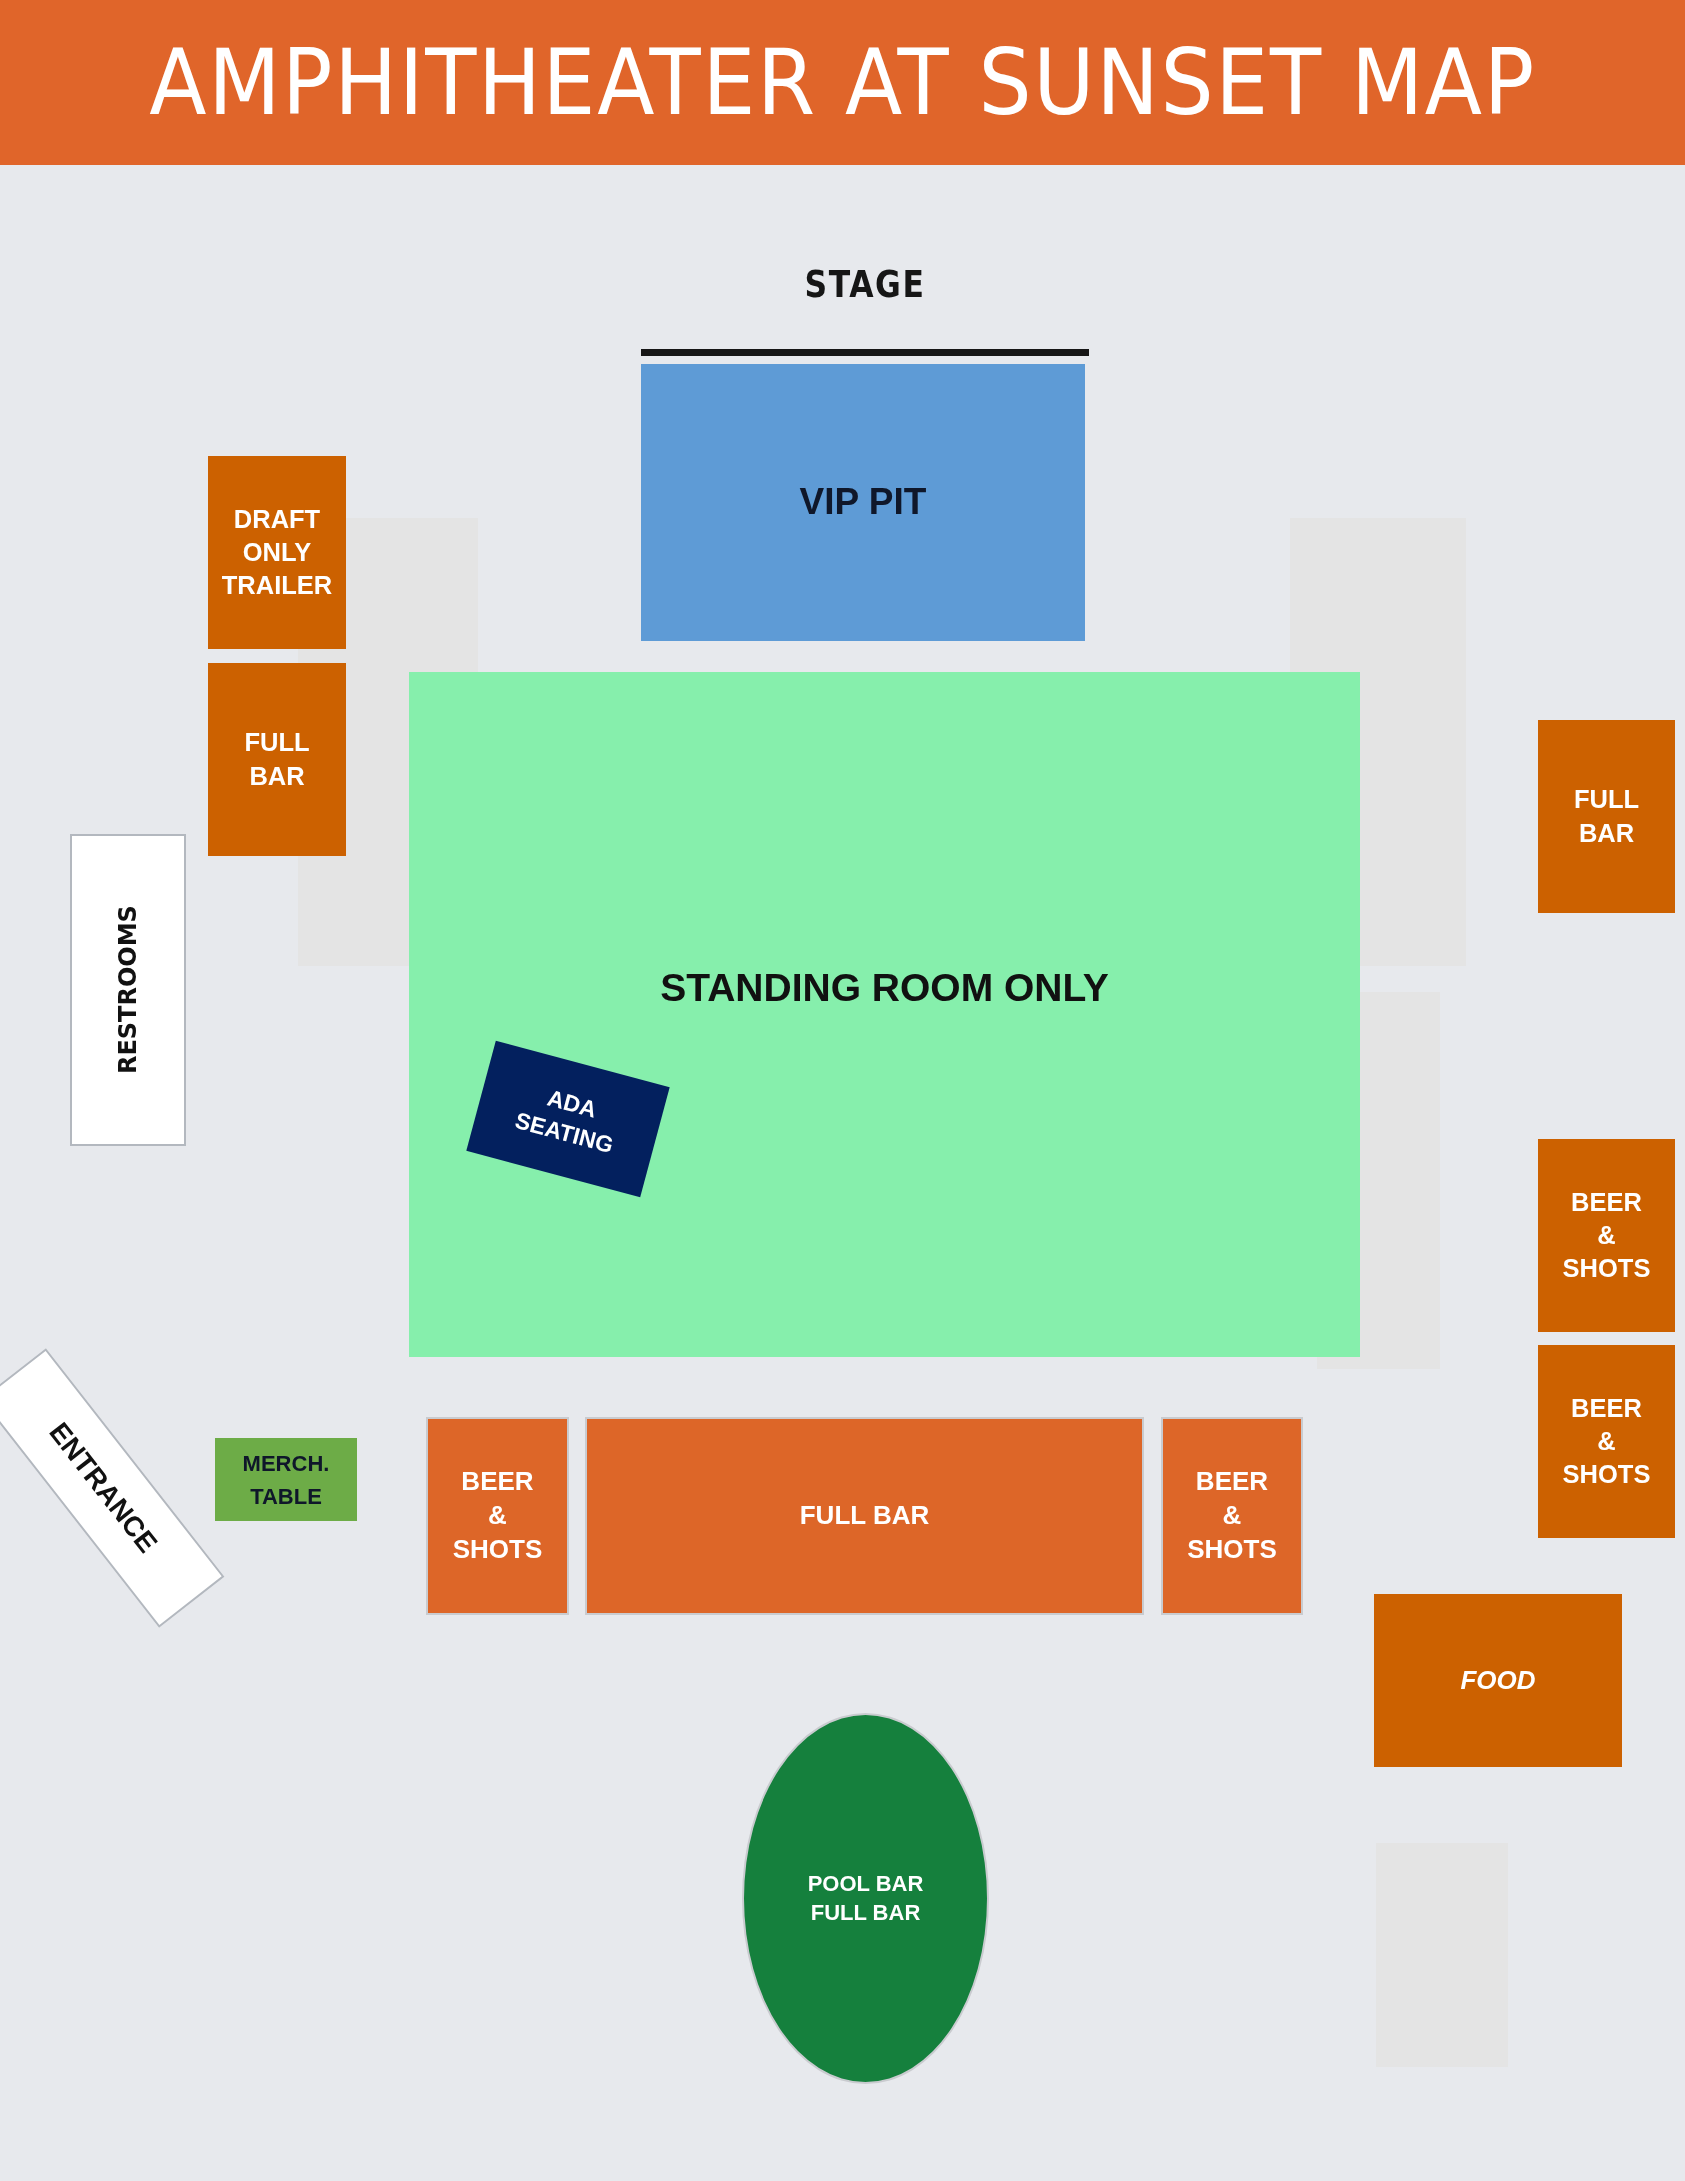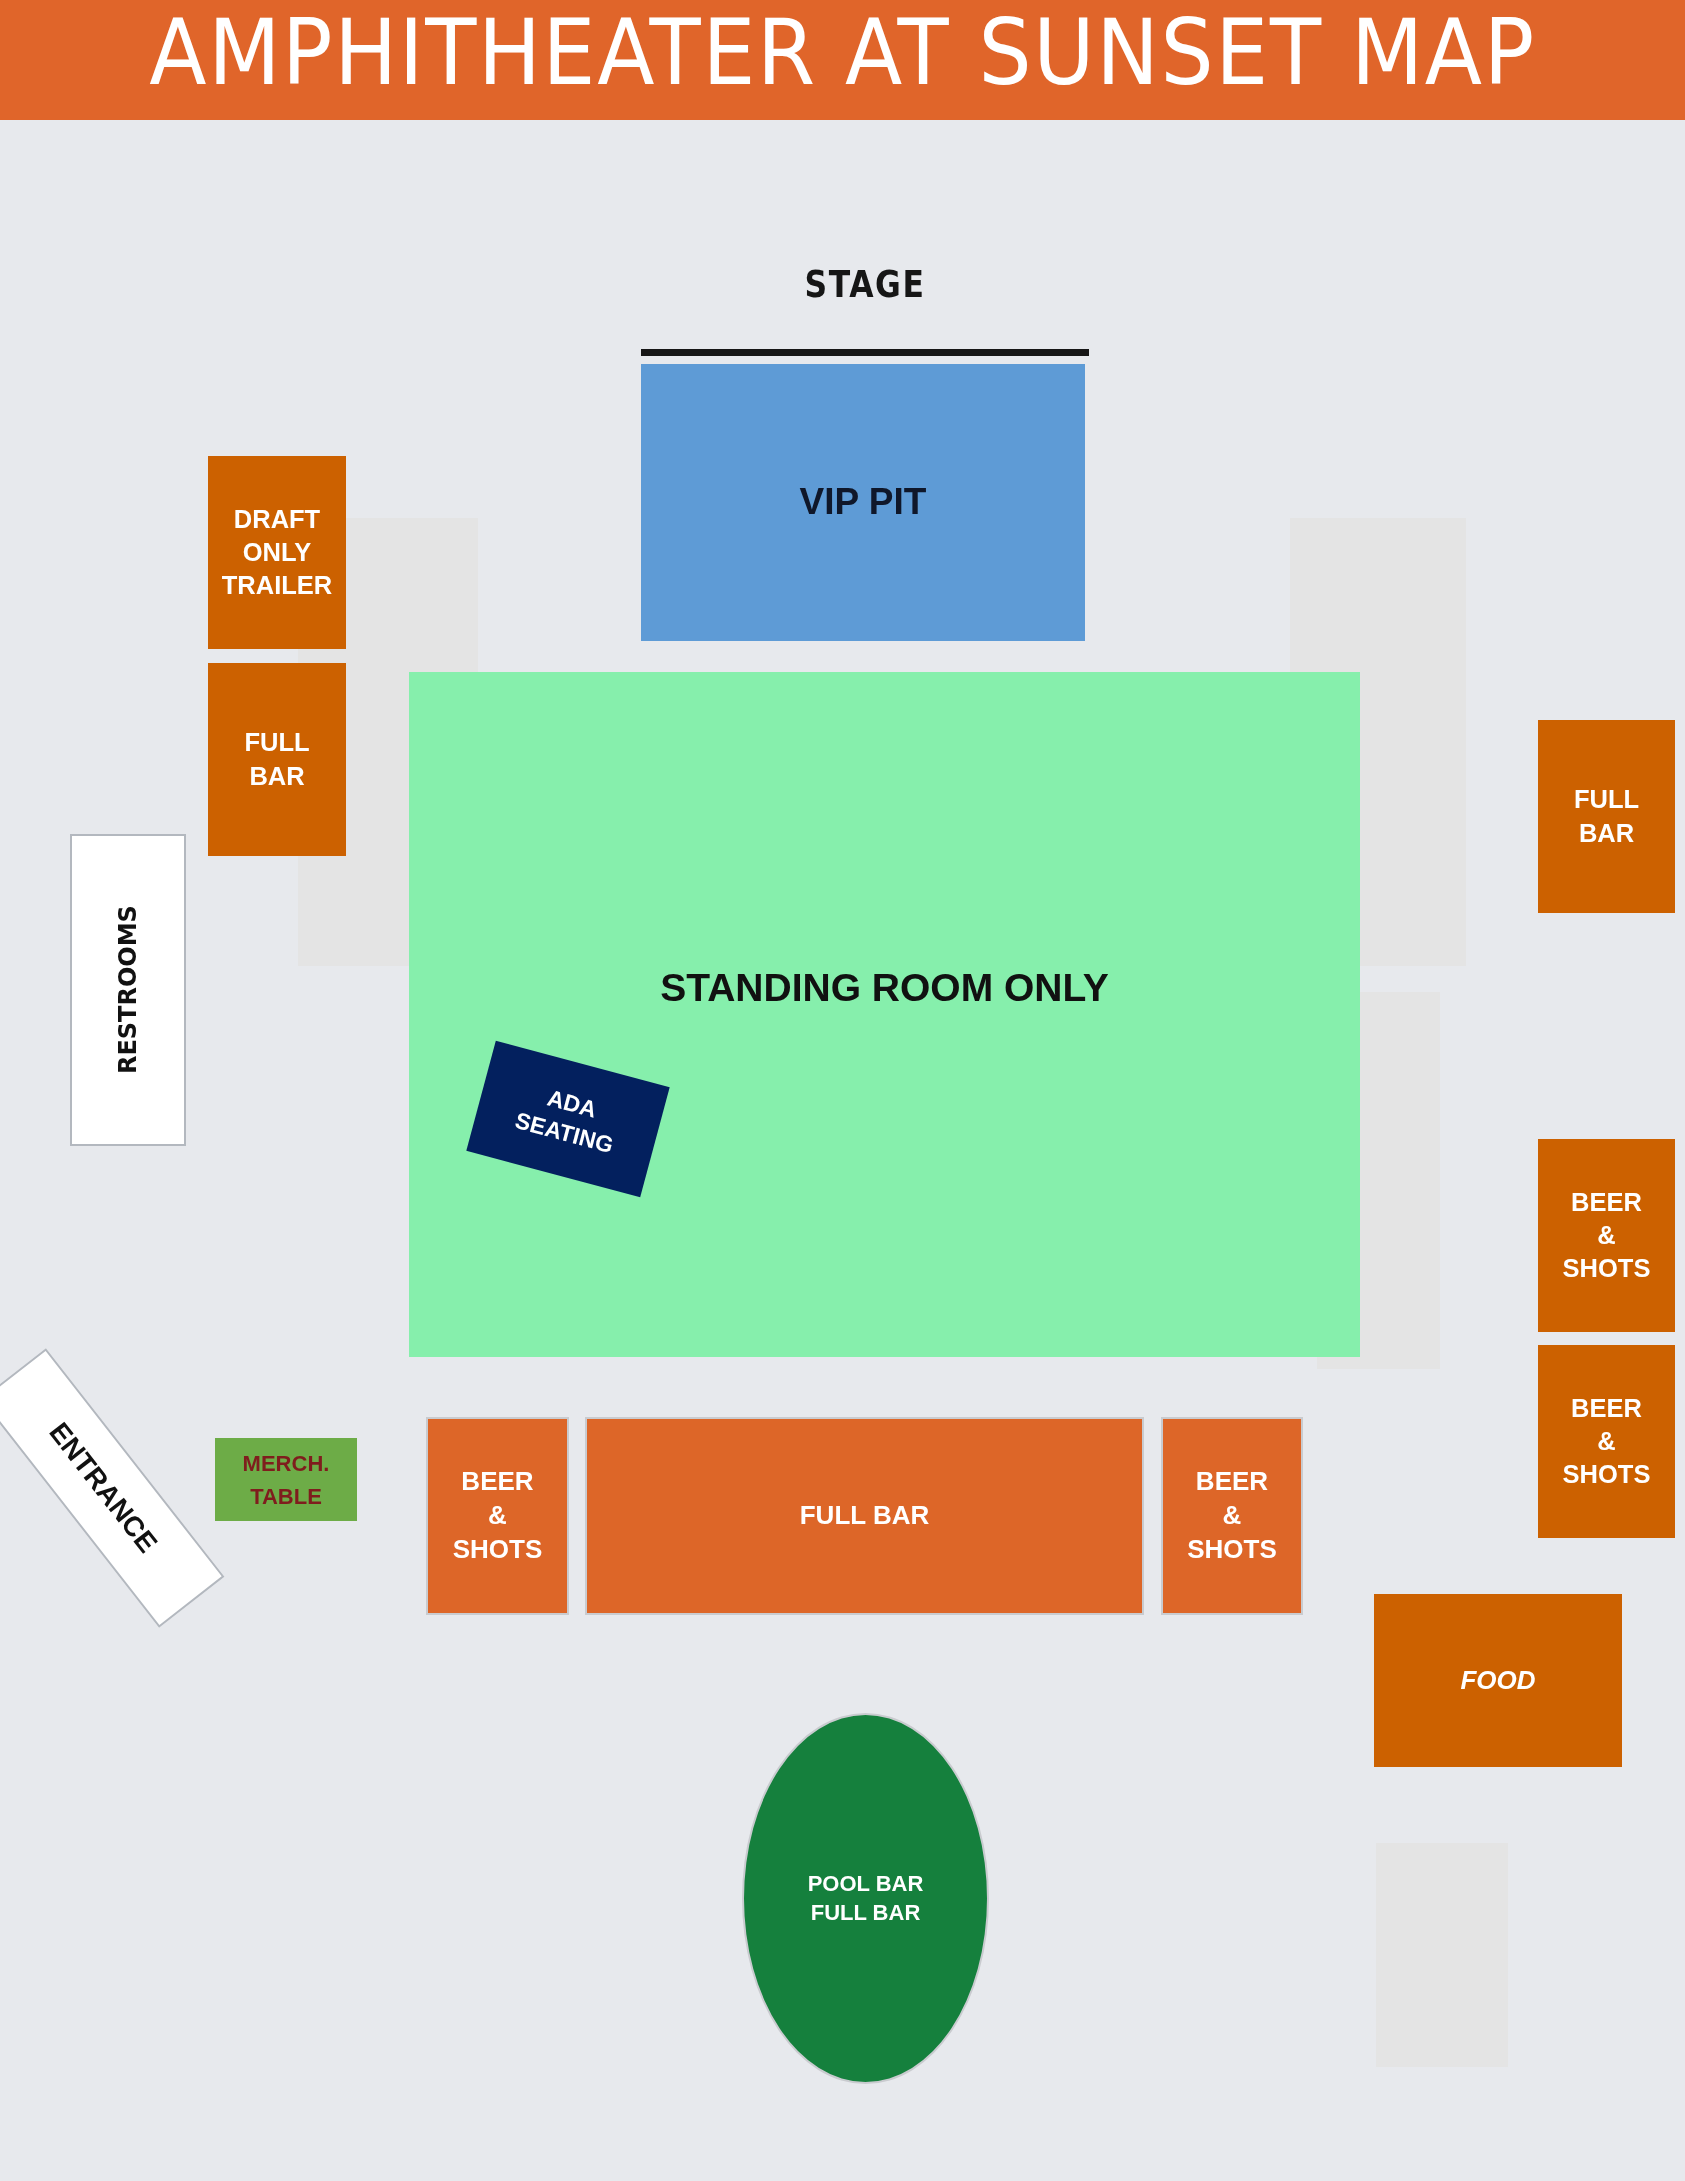--- a/index.html
+++ b/index.html
@@ -2,23 +2,23 @@
 <html style="font-size:14px"><head>
 <meta charset="utf-8">
 <style>
   html, body { margin: 0; padding: 0; }
   body {
     width: 1685px; height: 2181px; position: relative; overflow: hidden;
     background: #E7E9ED;
     font-family: "Liberation Sans", sans-serif;
   }
   .header {
-    position: absolute; left: 0; top: 0; width: 1685px; height: 120px;
+    position: absolute; left: 0; top: 0; width: 1685px; height: 165px;
     background: #E0652A;
-    display: flex; align-items: flex-start; justify-content: center;
+    display: flex; align-items: center; justify-content: center;
   }
   .header-title {
     color: #FFFFFF; font-size: 91px; font-weight: 400; letter-spacing: 1.8px;
     font-family: "DejaVu Sans", sans-serif; transform: scaleX(0.92);
   }
   .ghost { position: absolute; background: #E4E4E4; }
   .box {
     position: absolute; display: flex; align-items: center; justify-content: center;
     text-align: center; color: #FFFFFF; font-weight: 700; box-sizing: border-box;
     white-space: pre-line; line-height: 1.3;
@@ -28,21 +28,21 @@
   .stage-label {
     position: absolute; left: 641px; width: 448px; top: 263px; text-align: center;
     font-size: 37px; font-weight: 700; color: #161616; letter-spacing: 1.8px;
     font-family: "DejaVu Sans", sans-serif; transform: scaleX(0.85);
   }
   .stage-line { position: absolute; left: 641px; top: 349px; width: 448px; height: 7px; background: #161616; }
   .vip { background: #5E9BD6; color: #0f172a; font-size: 37px; }
   .sro { background: #86efac; color: #111111; font-size: 39px; }
   .ada { background: #03205E; color: #FFFFFF; font-size: 23px; transform: rotate(15deg); }
   .white-box { background: #FFFFFF; border: 2.6px solid #B3B8BF; color: #111; }
-  .merch { background: #6DAC47; color: #7f1d1d; font-size: 22px; line-height: 1.5; }
+  .merch { background: #6DAC47; color: #0f172a; font-size: 22px; line-height: 1.5; }
   .pool { border-radius: 50%; background: #15803d; border: 2.6px solid #C9CBCF; font-size: 22px; }
 </style>
 </head>
 <body>
 
 <div class="header">
   <div class="header-title">AMPHITHEATER AT SUNSET MAP</div>
 </div>
 
 <div class="ghost" style="left:298px;top:518px;width:180px;height:448px;"></div>

